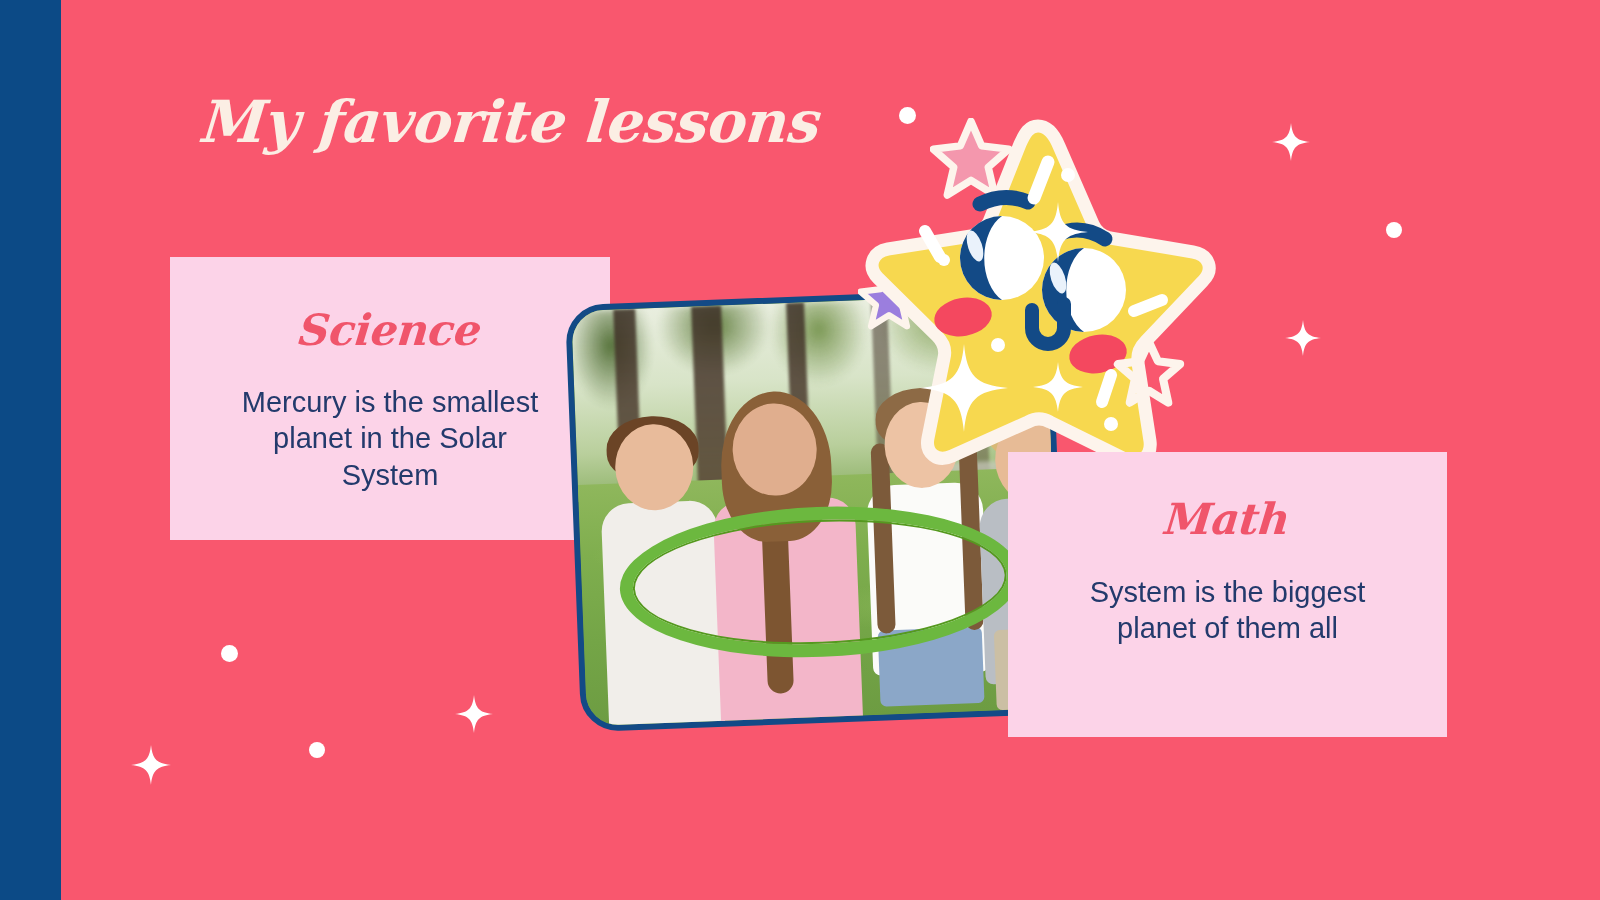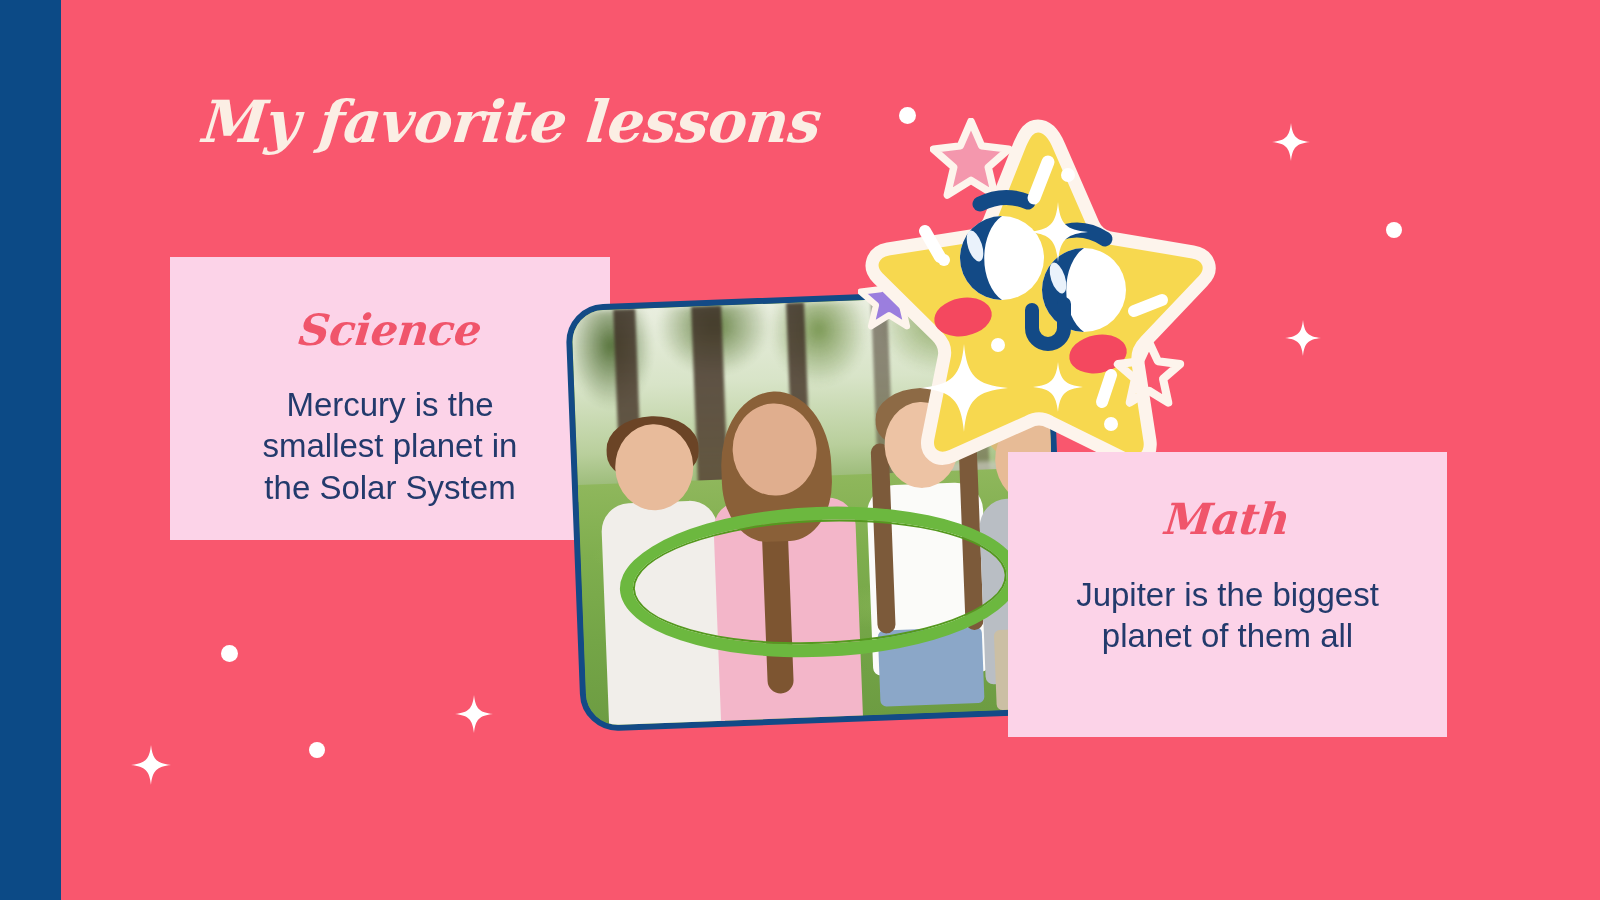--- a/index.html
+++ b/index.html
@@ -58,21 +58,21 @@
     font-size:43px;
     color:#f0556b;
     transform:skewX(-6deg);
     letter-spacing:-0.5px;
   }
   .card-science .card-heading { margin-top:48px; }
   .card-math .card-heading    { margin-top:42px; }
 
   .card-body {
     font-family:"Liberation Sans", sans-serif;
-    font-size:33px;
+    font-size:29px;
     line-height:1.25;
     color:#233a6c;
     width:300px;
   }
   .card-science .card-body { margin-top:29px; }
   .card-math .card-body    { margin-top:30px; width:310px; }
 
   
   .photo-frame {
     position:absolute;
@@ -325,16 +325,16 @@
   </div>
 
   <div class="deco deco-hollow-star">
     <svg viewBox="0 0 100 100">
       <path d="M50 8 L62 34 L92 38 L69 58 L76 90 L50 74 L24 90 L31 58 L8 38 L38 34 Z" fill="none" stroke="#fdf4ec" stroke-width="11" stroke-linejoin="round"></path>
     </svg>
   </div>
 
   <div class="card card-math">
     <div class="card-heading">Math</div>
-    <div class="card-body">Jupiter is the biggest planet of them all</div>
+    <div class="card-body">System is the biggest planet of them all</div>
   </div>
 
 </div>
 
 </body></html>

